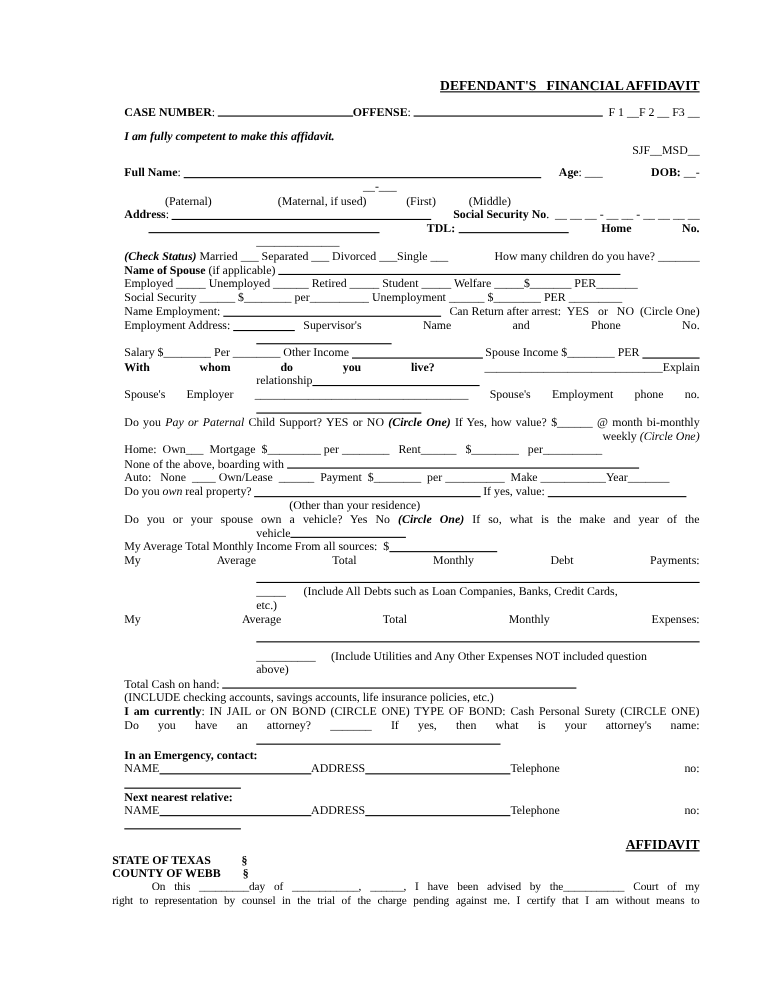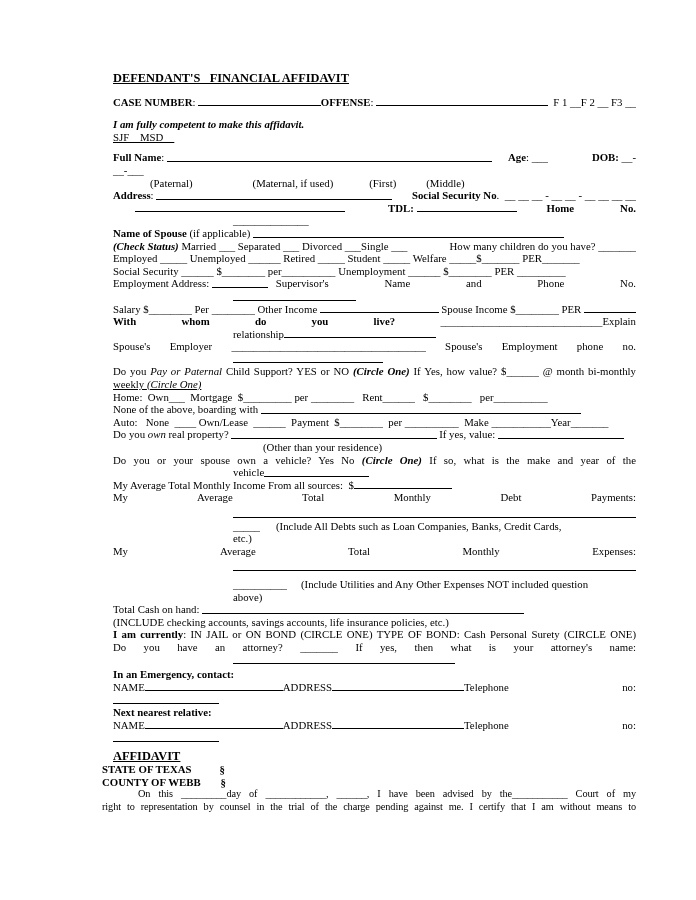--- a/index.html
+++ b/index.html
@@ -4,30 +4,30 @@
 <style>
   html,body{margin:0;padding:0;background:#ffffff;}
   .page{width:696px;height:900px;box-sizing:border-box;background:#ffffff;color:#000;
         padding:72px 60px 0 113px;overflow:hidden;
         font-family:"Liberation Serif","DejaVu Serif",serif;font-size:10.8px;}
   .ln{display:flex;align-items:flex-end;line-height:12.6px;min-height:12.6px;flex-wrap:nowrap;}
   .ln .tx{white-space:pre;}
   .b{font-weight:bold}
   .it{font-style:italic}
   .un{text-decoration:underline}
-  .ln.c{display:block;text-align:left;white-space:pre;text-decoration:underline;}
+  .ln.c{display:block;text-align:right;white-space:pre;}
   .ln.j{display:block;text-align:justify;text-align-last:justify;white-space:normal;}
   .big{font-size:12.4px;line-height:13.6px;}
   .small{font-size:10.3px;letter-spacing:-0.1px;}
   .fillu{flex-grow:1;border-bottom:1px solid #000;margin-bottom:2px;min-width:8px;}
   .fixu{border-bottom:1px solid #000;margin-bottom:2px;flex-shrink:0;display:inline-block;}
   .gap{flex-shrink:0;display:inline-block;}
   .gapg{flex-grow:1;}
   .m180{margin-left:120px}
-  .m217{}
+  .m217{margin-left:217px}
   .m150{margin-left:150px}
   .neg{margin-left:-11px}
   .ti{text-indent:36px}
 </style>
 </head>
 <body>
 
 <div class="page">
     <div class="ln c big"><span class="tx b un">DEFENDANT'S   FINANCIAL AFFIDAVIT</span></div>
     <div class="ln spacer" style="min-height: 0px; height: 10px;"></div>
@@ -87,36 +87,42 @@
       <span class="fixu" style="width: 100px;"></span>
       <span class="gap" style="width: 30px;"></span>
       <span class="tx b">Home</span>
       <span class="gapg" style="flex-grow: 1;"></span>
       <span class="tx b">No.</span>
     </div>
     <div class="ln r m180">
       <span class="tx">______________</span>
     </div>
     <div class="ln r">
+      <span class="tx b it">(Check Status)</span>
+      <span class="tx"> Married ___ Separated ___ Divorced ___Single ___</span>
+      <span class="gapg" style="flex-grow: 1;"></span>
+      <span class="tx">How many children do you have? _______</span>
+    </div>
+    <div class="ln r">
       <span class="tx b">Name of Spouse</span>
       <span class="tx"> (if applicable) </span>
       <span class="fillu" style="flex-grow: 1;"></span>
       <span class="gap" style="width: 72px;"></span>
     </div>
     <div class="ln r">
-      <span class="tx b it">(Check Status)</span>
-      <span class="tx"> Married ___ Separated ___ Divorced ___Single ___</span>
-      <span class="gapg" style="flex-grow: 1;"></span>
-      <span class="tx">How many children do you have? _______</span>
-    </div>
-    <div class="ln r">
       <span class="tx">Employed _____ Unemployed ______ Retired _____ Student _____ Welfare _____$_______ PER_______</span>
     </div>
     <div class="ln r">
       <span class="tx">Social Security ______ $________ per__________ Unemployment ______ $________ PER _________</span>
+    </div>
+    <div class="ln r">
+      <span class="tx">Name Employment: </span>
+      <span class="fillu" style="flex-grow: 1;"></span>
+      <span class="gap" style="width: 8px;"></span>
+      <span class="tx">Can Return after arrest:  YES   or   NO  (Circle One)</span>
     </div>
     <div class="ln r">
       <span class="tx">Employment Address: </span>
       <span class="fillu" style="flex-grow: 1;"></span>
       <span class="gap" style="width: 8px;"></span>
       <span class="tx">Supervisor's</span>
       <span class="gapg" style="flex-grow: 1;"></span>
       <span class="tx">Name</span>
       <span class="gapg" style="flex-grow: 1;"></span>
       <span class="tx">and</span>

